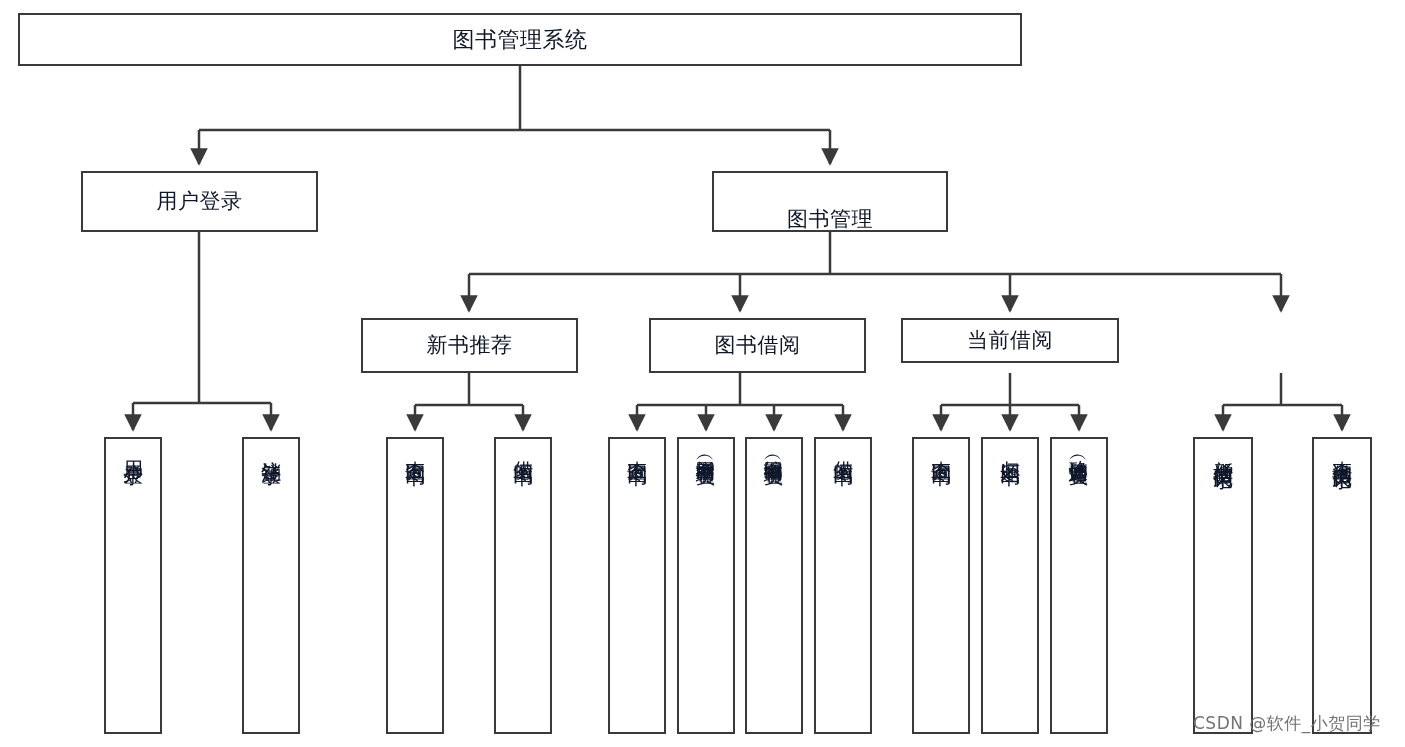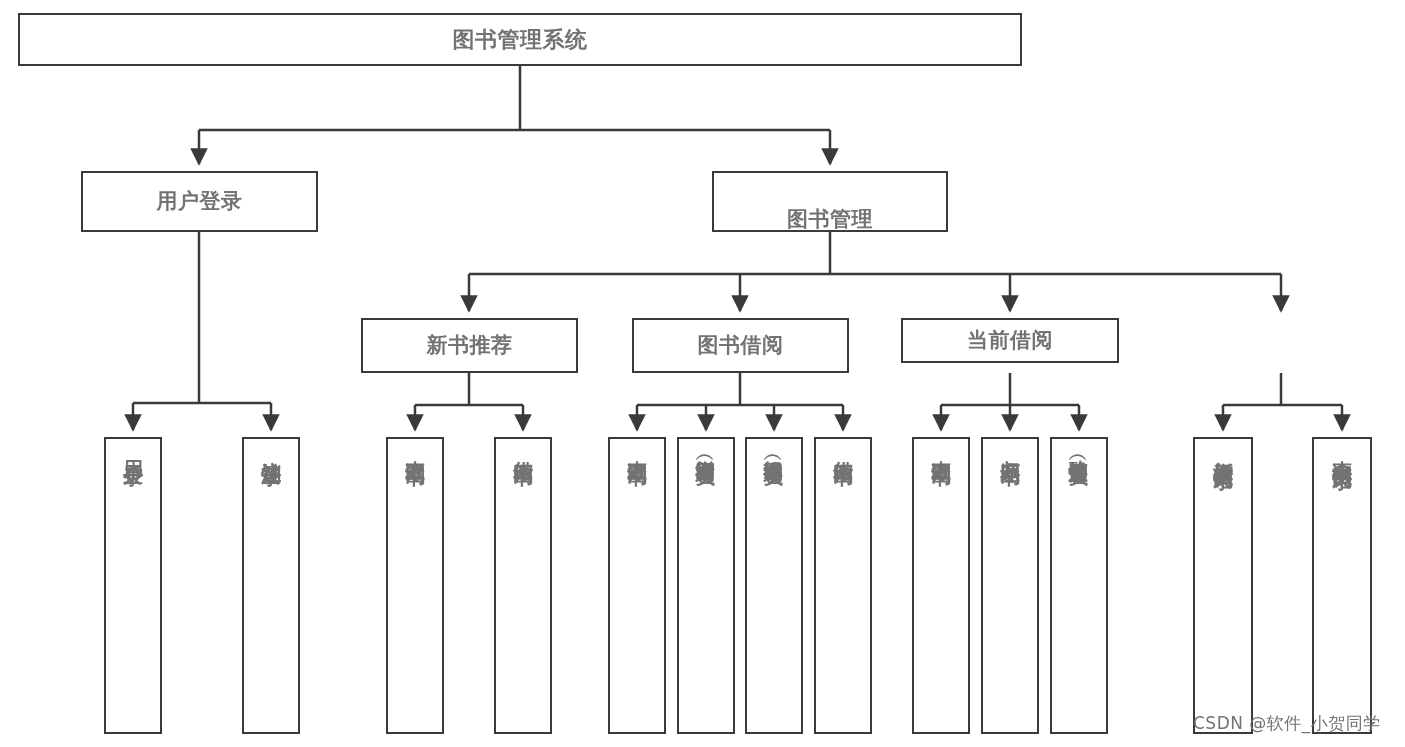--- a/index.html
+++ b/index.html
@@ -33,22 +33,21 @@
   }
 
   .node {
     position: absolute;
     box-sizing: border-box;
     border: 2px solid #3a3a3a;
     background: #ffffff;
     display: flex;
     align-items: center;
     justify-content: center;
-    color: #737373;
-    font-weight: bold;
+    color: #0f172a;
   }
 
   .node .label {
     display: block;
     text-align: center;
     line-height: 1.05;
     letter-spacing: 0.5px;
     white-space: nowrap;
   }
 
@@ -155,21 +154,21 @@
   </div>
 
   <div class="node horiz" style="left:712px; top:171px; width:236px; height:61px;align-items:flex-end;">
     <span class="label">图书管理</span>
   </div>
 
   <div class="node horiz" style="left:361px; top:318px; width:217px; height:55px;">
     <span class="label">新书推荐</span>
   </div>
 
-  <div class="node horiz" style="left:632px; top:318px; width:217px; height:55px;align-items:center;">
+  <div class="node horiz" style="left:649px; top:318px; width:217px; height:55px;align-items:center;">
     <span class="label">图书借阅</span>
   </div>
 
   <div class="node horiz" style="left:901px; top:318px; width:218px; height:45px;">
     <span class="label">当前借阅</span>
   </div>
 
 
   <div class="node vert" style="left:104px; top:437px; width:58px; height:297px;">
     <span class="label">用户登录</span>

